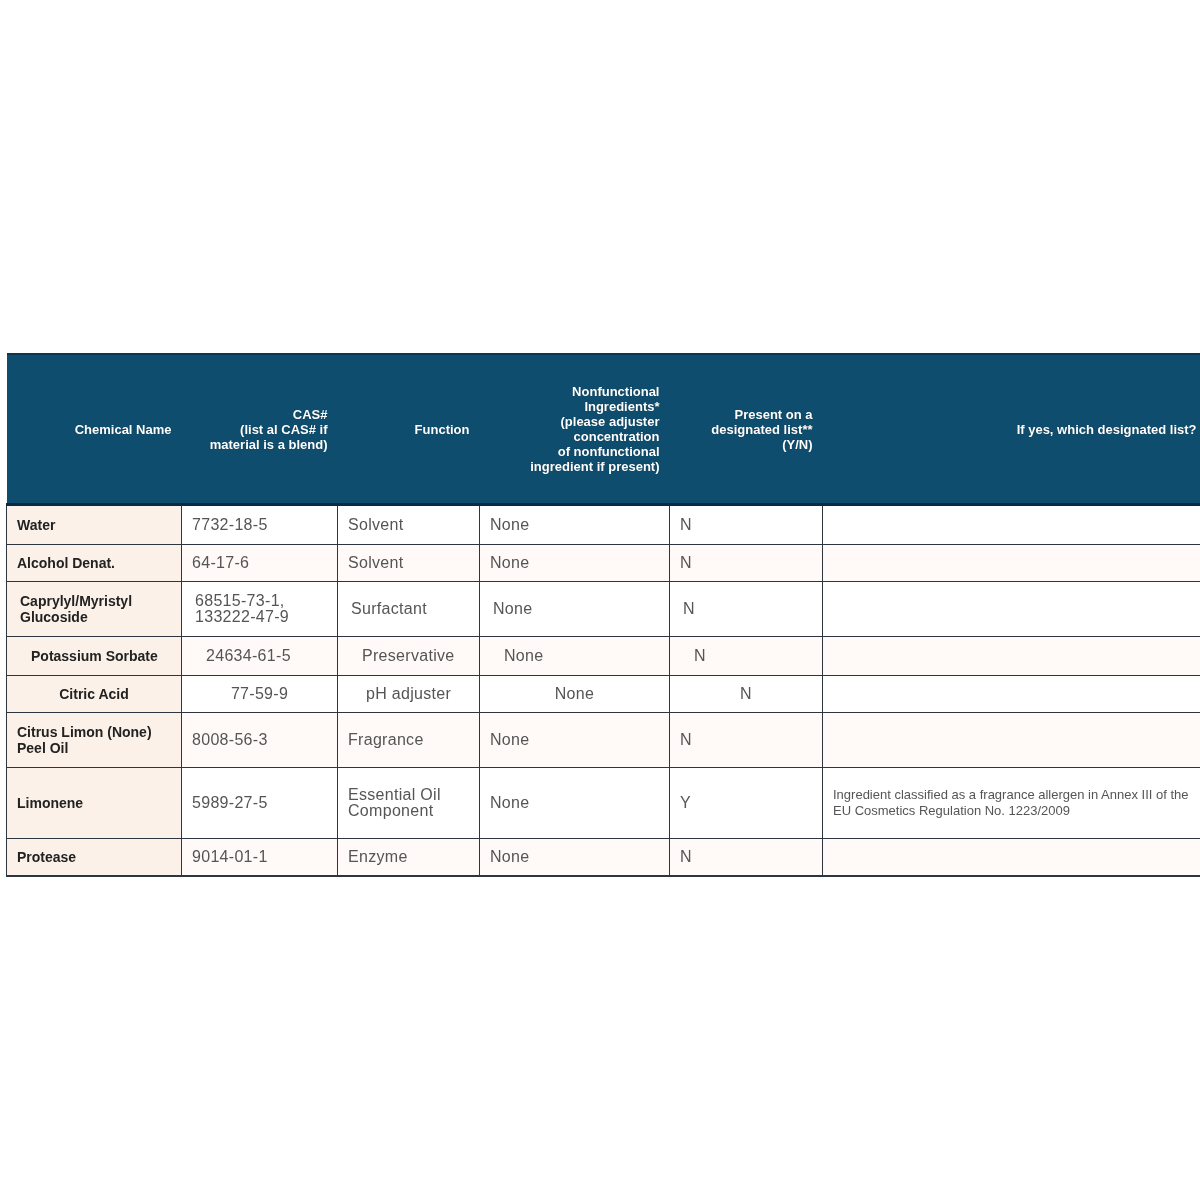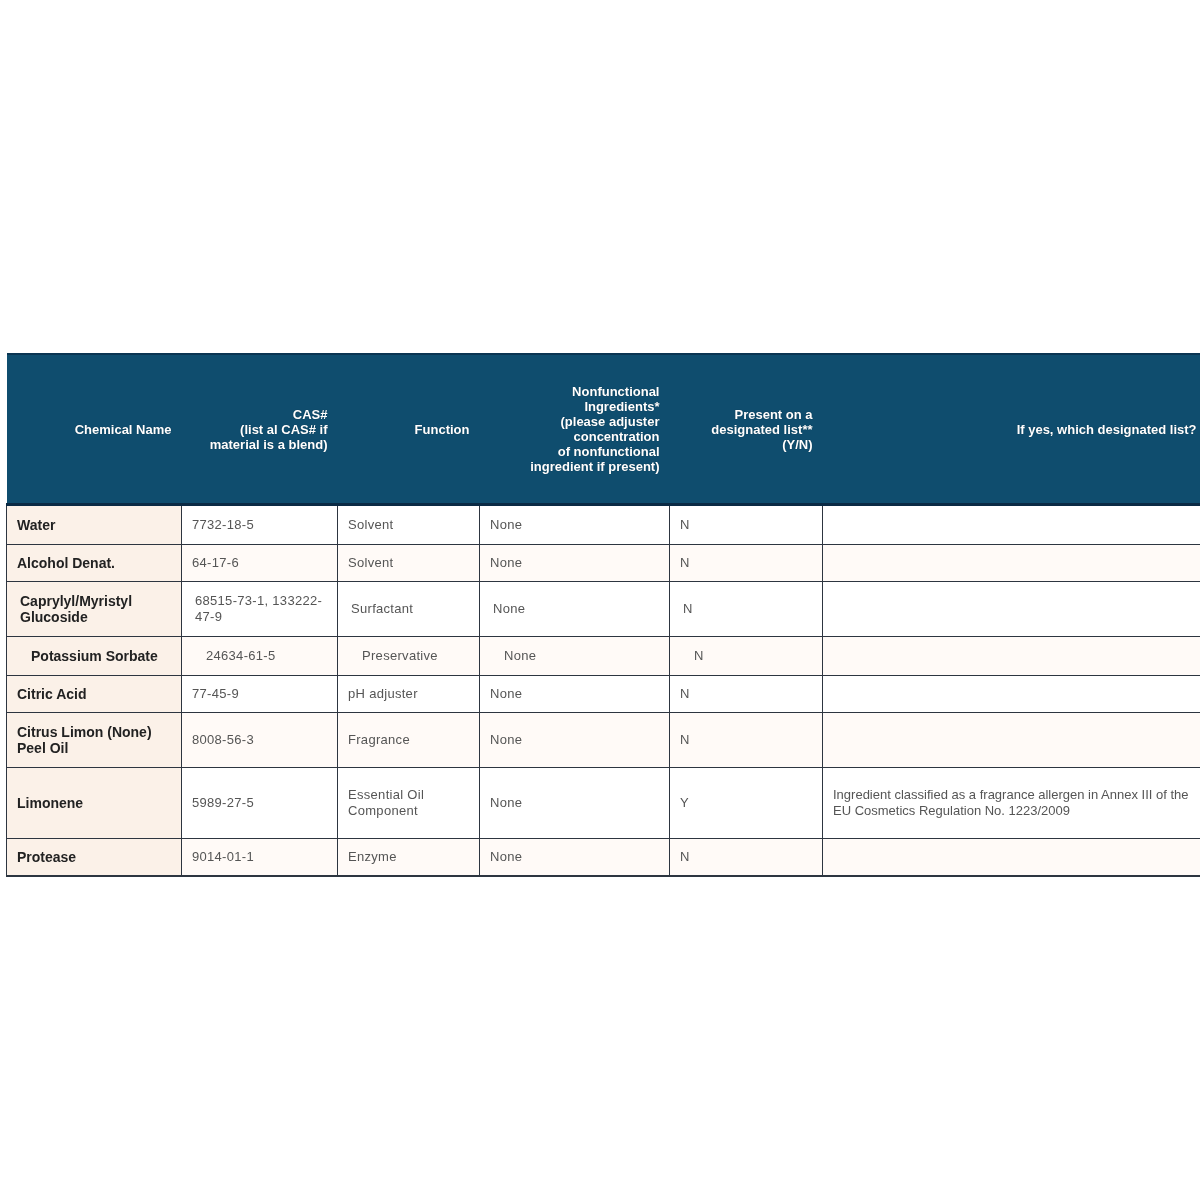--- a/index.html
+++ b/index.html
@@ -14,32 +14,32 @@
     border-collapse: collapse; width: 1200px; table-layout: fixed;
   }
   thead th {
     background: #0f4d6e; color: #ffffff; font-weight: bold; font-size: 13px;
     text-align: right; vertical-align: middle; padding: 18px 10px; line-height: 15px;
     height: 112px; border-bottom: 3px solid #0a2a44;
     text-shadow: 0 0 1px rgba(0,0,0,0.4);
   }
   thead tr { border-top: 2px solid #0b3552; }
   tbody td {
-    font-size: 13px; color: #444; padding: 4px 10px; vertical-align: middle;
+    font-size: 16px; color: #444; padding: 4px 10px; vertical-align: middle;
     border: 1px solid #2d3540; line-height: 16px;
   }
   tbody td.name { background: #fbf1e8; color: #222; font-weight: bold; font-size: 14px; border-left: 1px solid #2d3540; }
   tbody tr:nth-child(even) td:not(.name) { background: #fffaf7; }
   tbody tr:last-child td { border-bottom: 2px solid #2d3540; }
   tbody td.light { color: #555; letter-spacing: 0.3px; }
   tr.r1 td { height: 30px; }
   tr.r2 td { height: 28px; }
   tr.r3 td { height: 46px; padding-left: 13px; }
   tr.r4 td { height: 30px; padding-left: 24px; }
-  tr.r5 td { height: 28px; }
+  tr.r5 td { height: 28px; text-align: center; }
   tr.r6 td { height: 46px; }
   tr.r7 td { height: 62px; }
   tr.r8 td { height: 28px; }
   td.list-text { color: #555; font-size: 13px; line-height: 16px; vertical-align: middle; }
 </style>
 </head>
 <body>
 
 <div class="table-wrap">
   <table>
@@ -104,21 +104,21 @@
       <tr class="r4">
         <td class="name">Potassium Sorbate</td>
         <td class="light">24634-61-5</td>
         <td class="light">Preservative</td>
         <td class="light">None</td>
         <td class="light">N</td>
         <td class="list-text"></td>
       </tr>
       <tr class="r5">
         <td class="name">Citric Acid</td>
-        <td class="light">77-45-9</td>
+        <td class="light">77-59-9</td>
         <td class="light">pH adjuster</td>
         <td class="light">None</td>
         <td class="light">N</td>
         <td class="list-text"></td>
       </tr>
       <tr class="r6">
         <td class="name">Citrus Limon (None) Peel Oil</td>
         <td class="light">8008-56-3</td>
         <td class="light">Fragrance</td>
         <td class="light">None</td>

